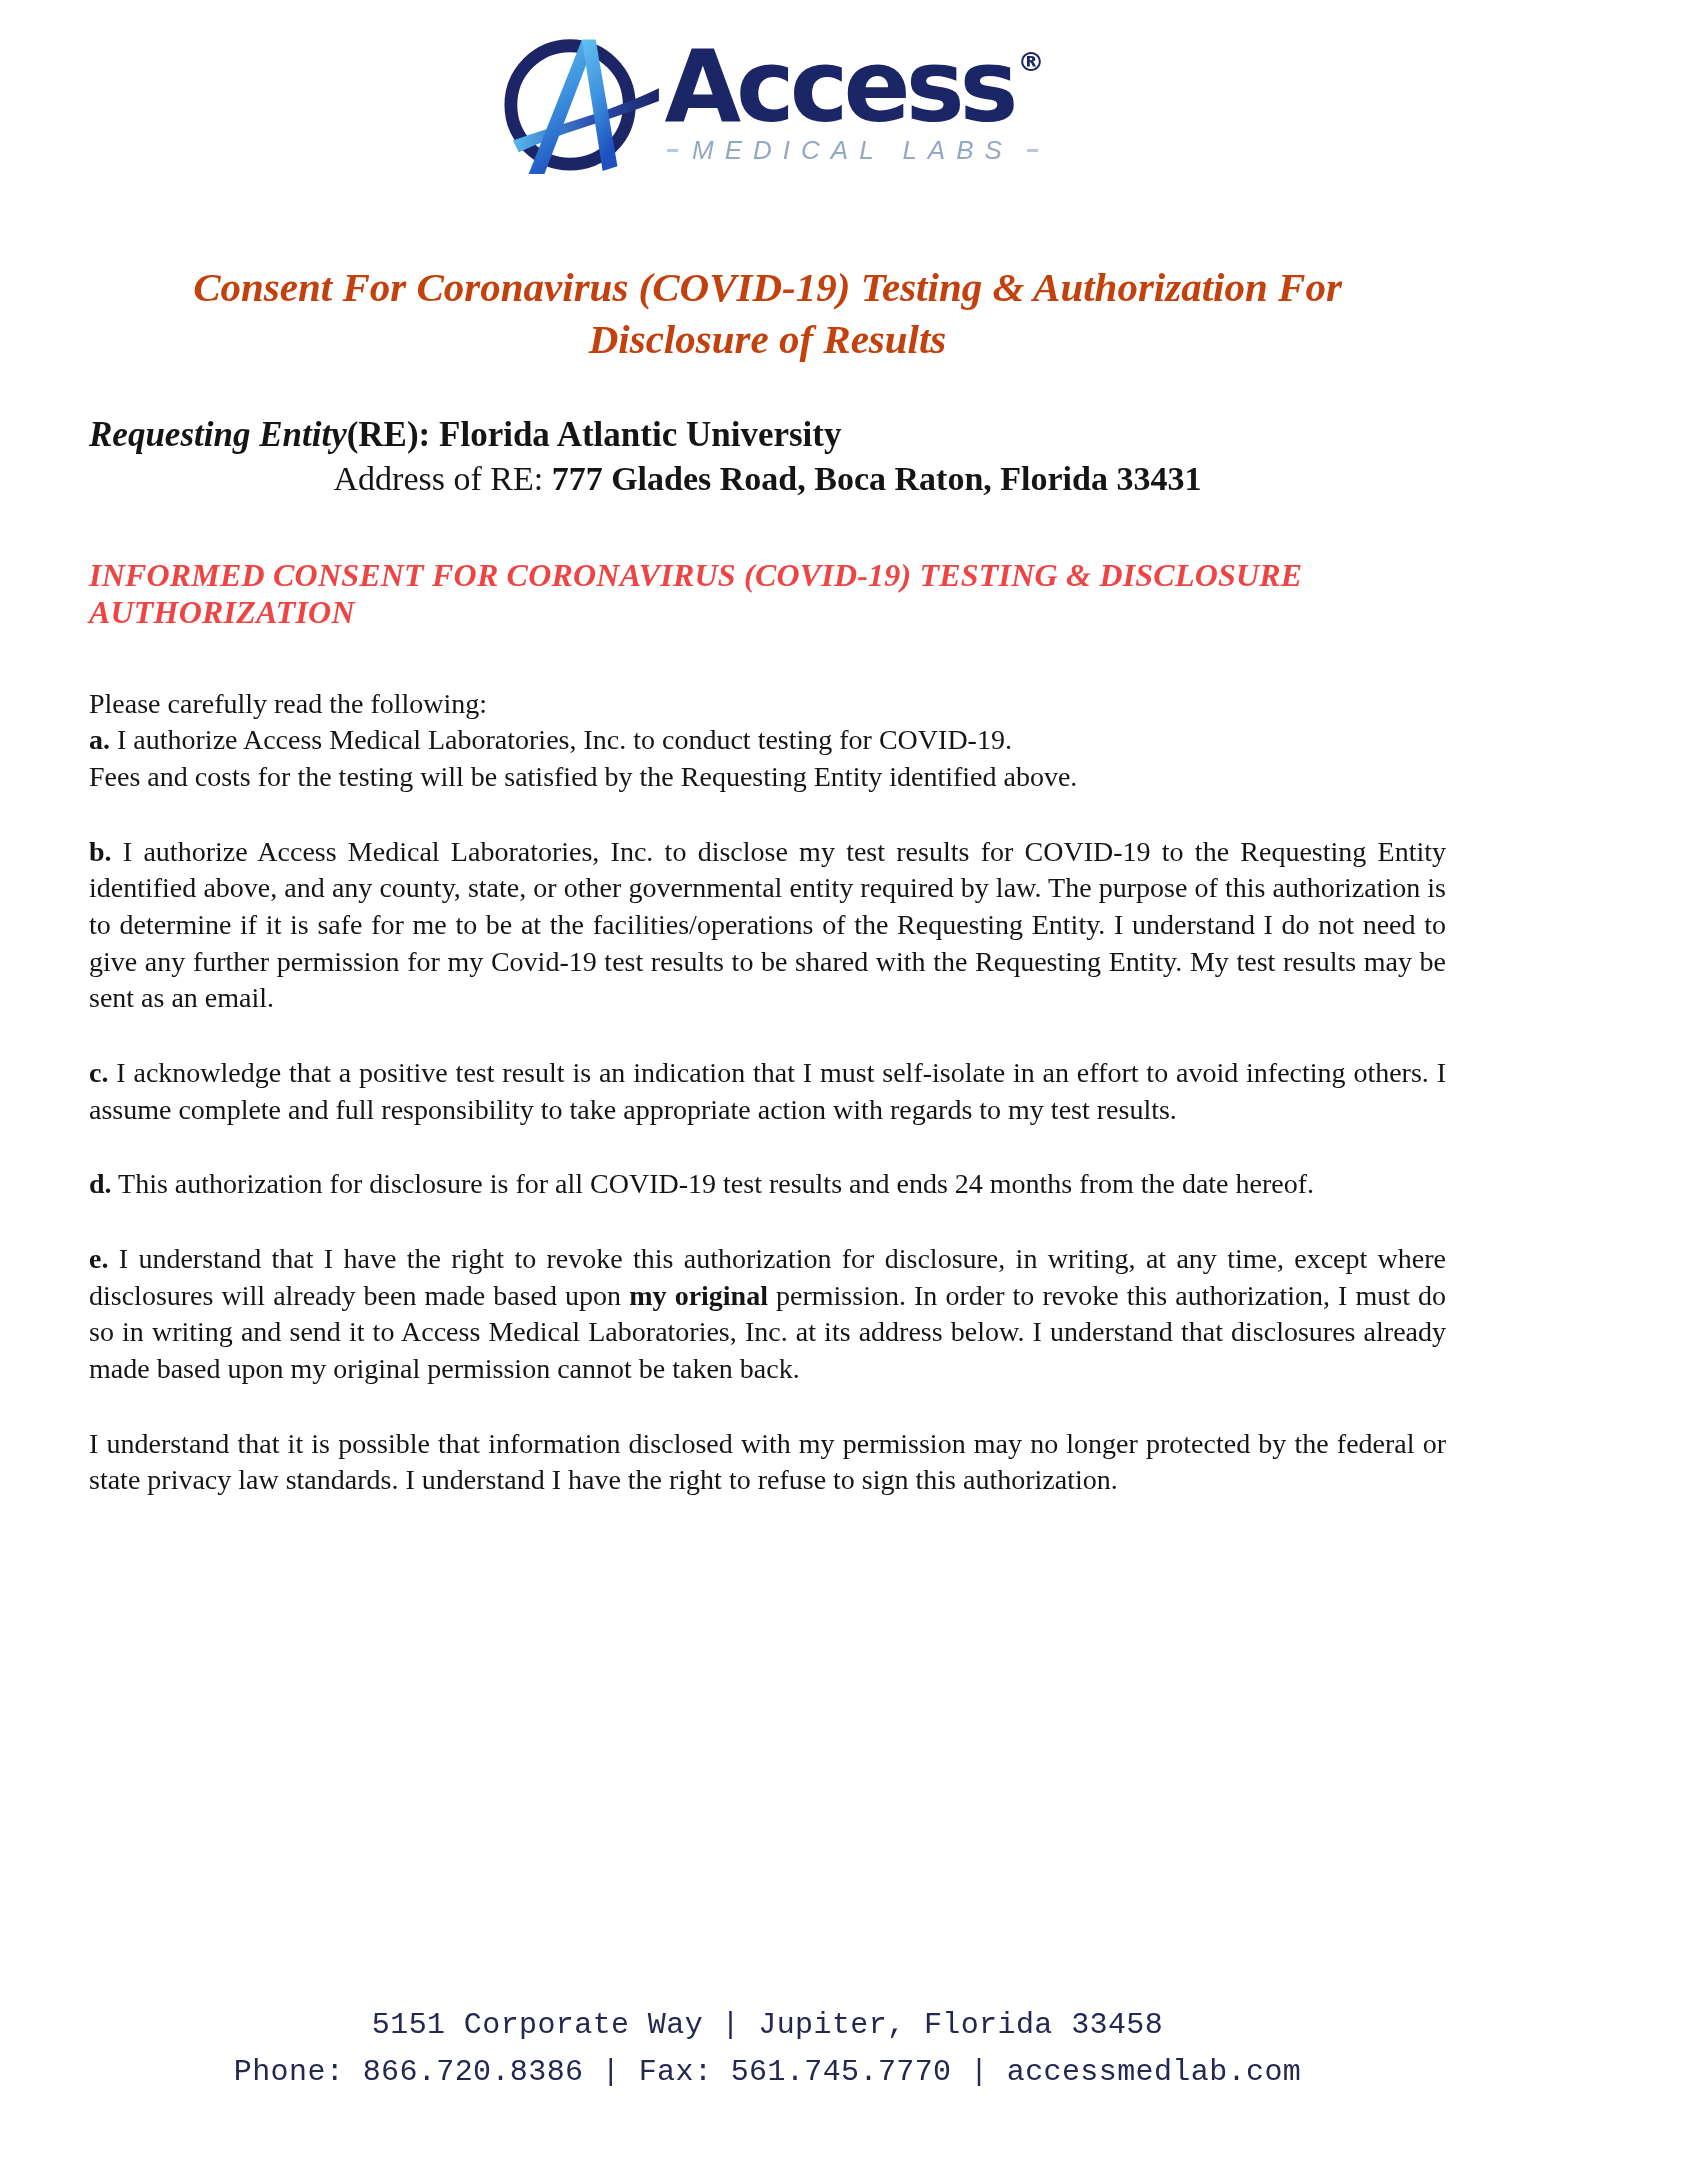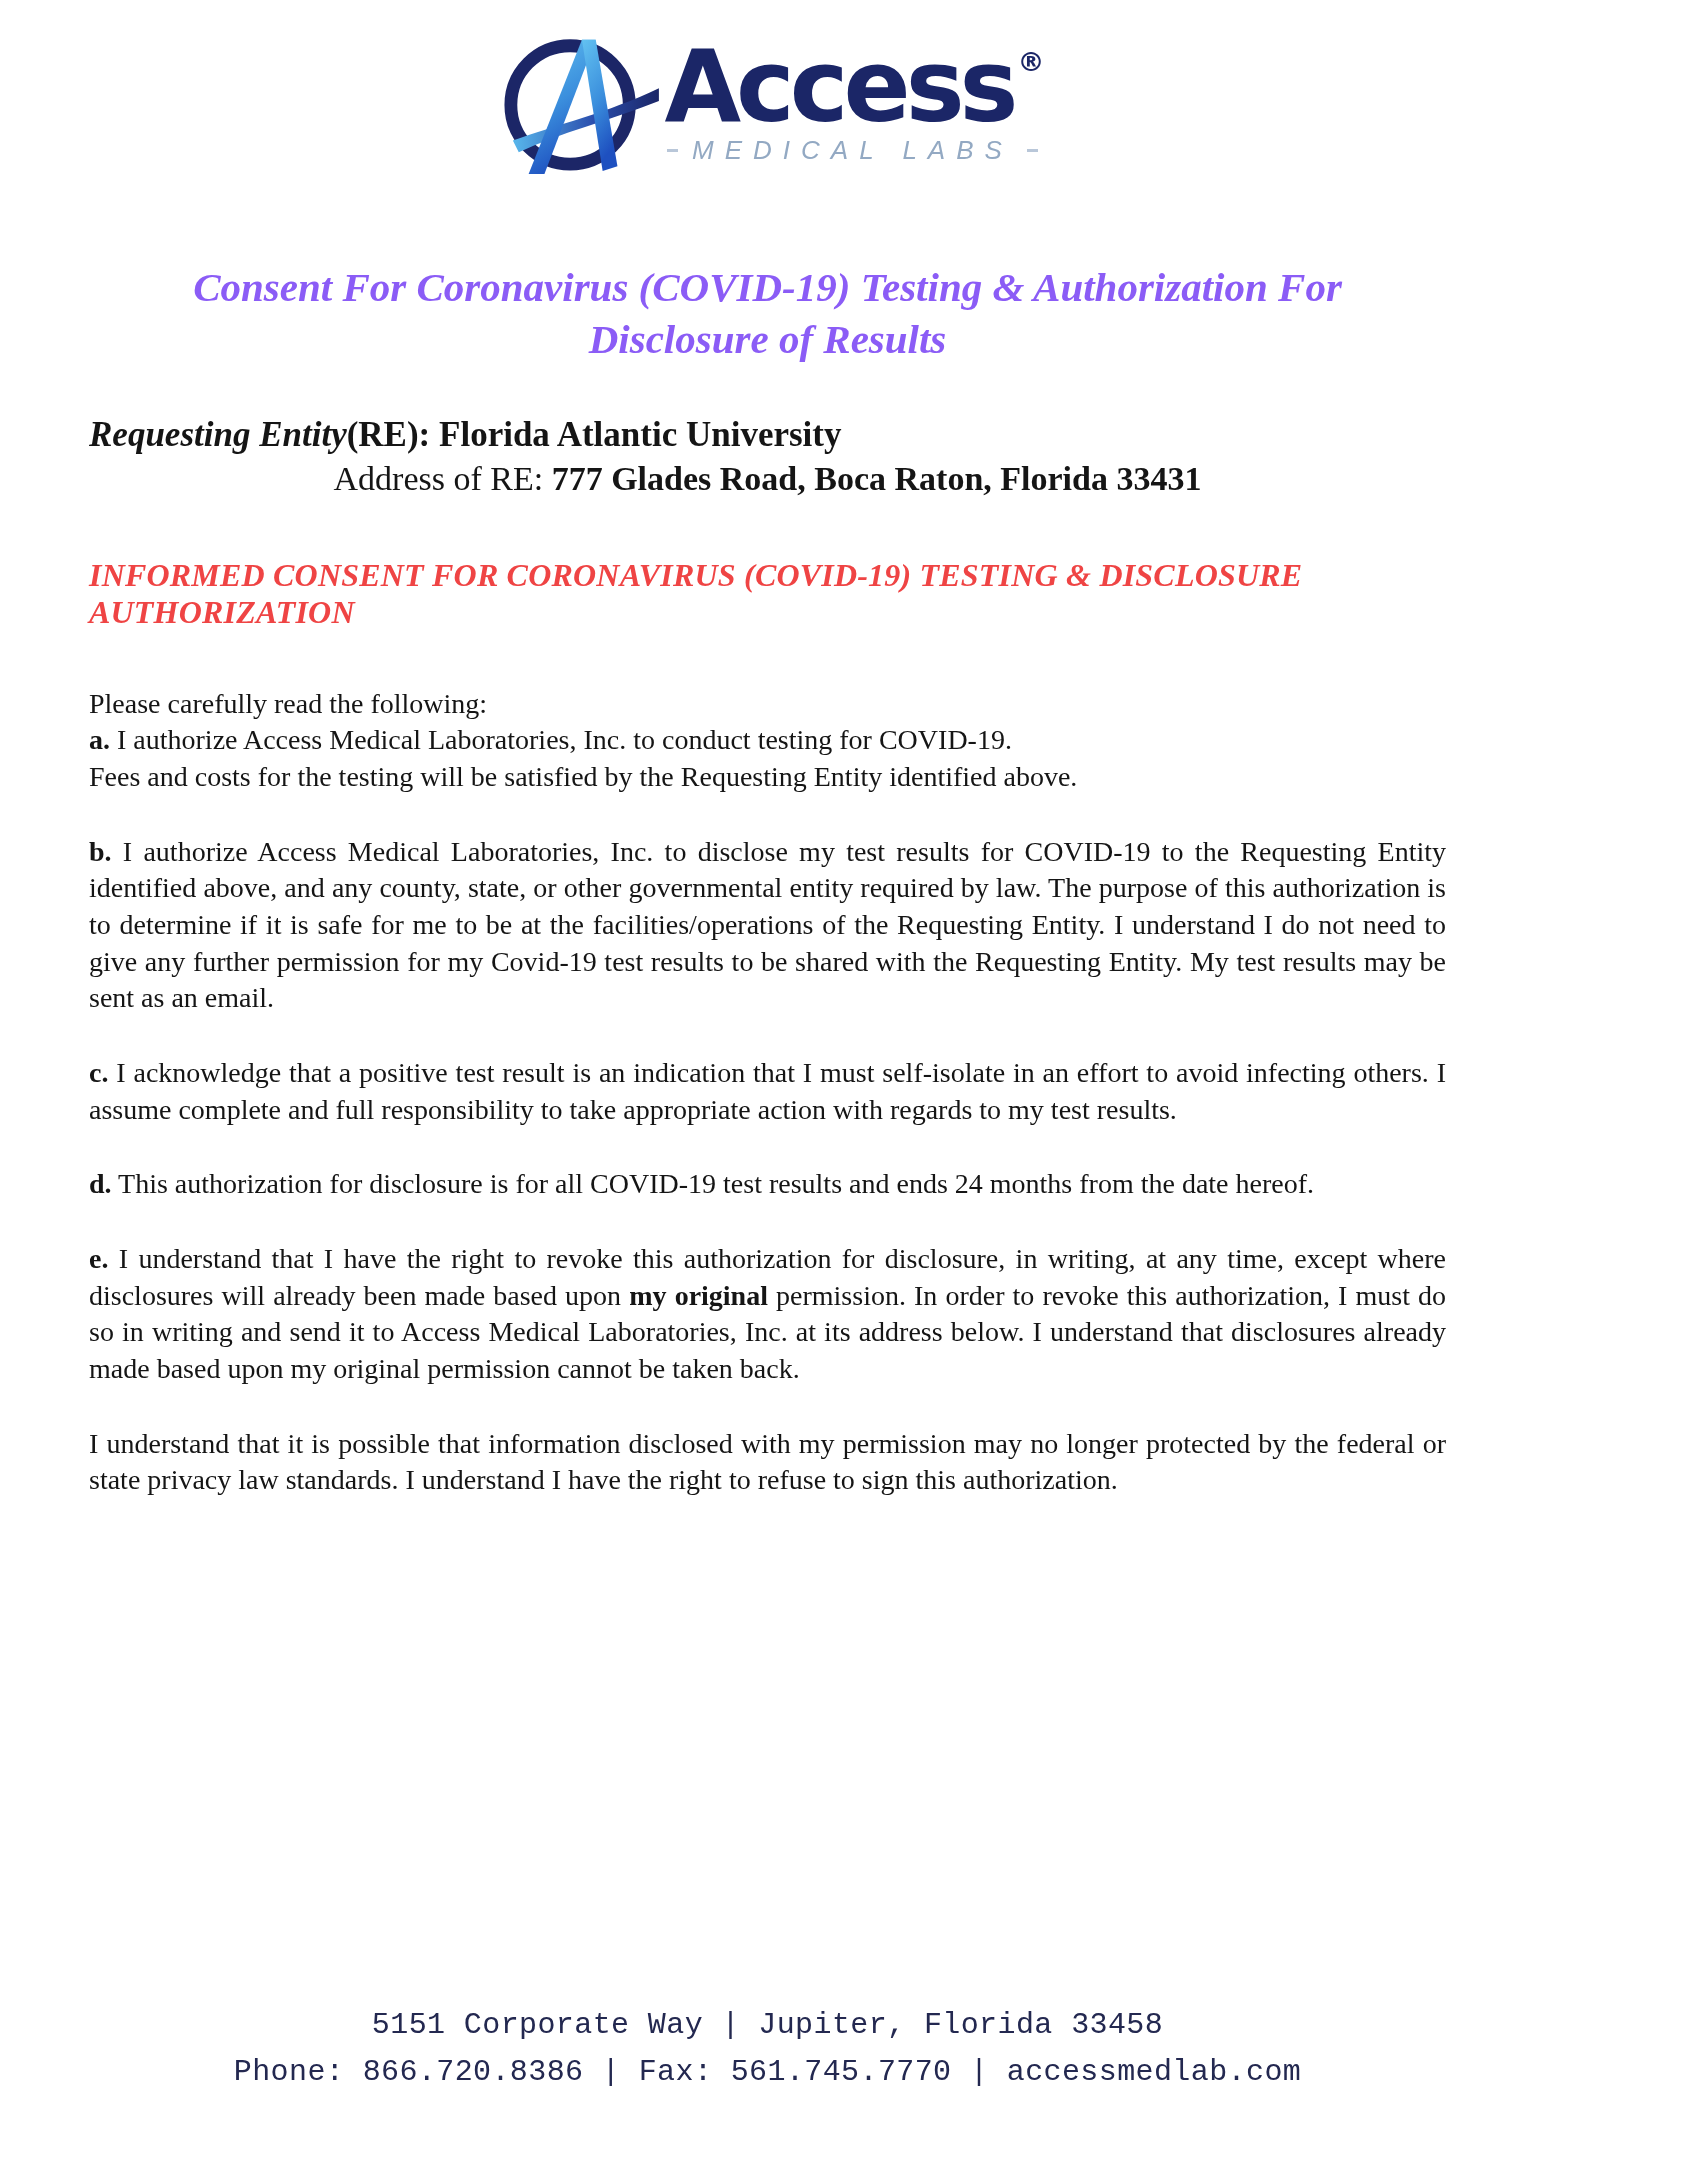--- a/index.html
+++ b/index.html
@@ -22,21 +22,21 @@
   }
   .tagline-row{display:flex;align-items:center;gap:14px;margin-top:0px;padding:0 6px 0 2px;font-style:italic;}
   .tagline-rule{flex:1;height:3px;background:#b9c7d9;}
   .tagline-text{
     font-family:"Liberation Sans", sans-serif;font-size:26px;letter-spacing:11px;
     color:#93a9c3;white-space:nowrap;
   }
   
   .doc-title{
     margin-top:85px;text-align:center;font-weight:bold;font-style:italic;
-    font-size:41px;line-height:1.28;color:#8b5cf6;
+    font-size:41px;line-height:1.28;color:#c2410c;
   }
   
   .re-block{margin:46px 89px 0;}
   .re-line1{font-size:35px;font-weight:bold;line-height:1.3;}
   .re-label-italic{font-style:italic;}
   .re-line2{font-size:34px;line-height:1.3;font-weight:normal;text-align:center;}
   .bold{font-weight:bold;}
   
   .section-heading{
     margin:55px 89px 0;font-size:32px;font-weight:bold;font-style:italic;

